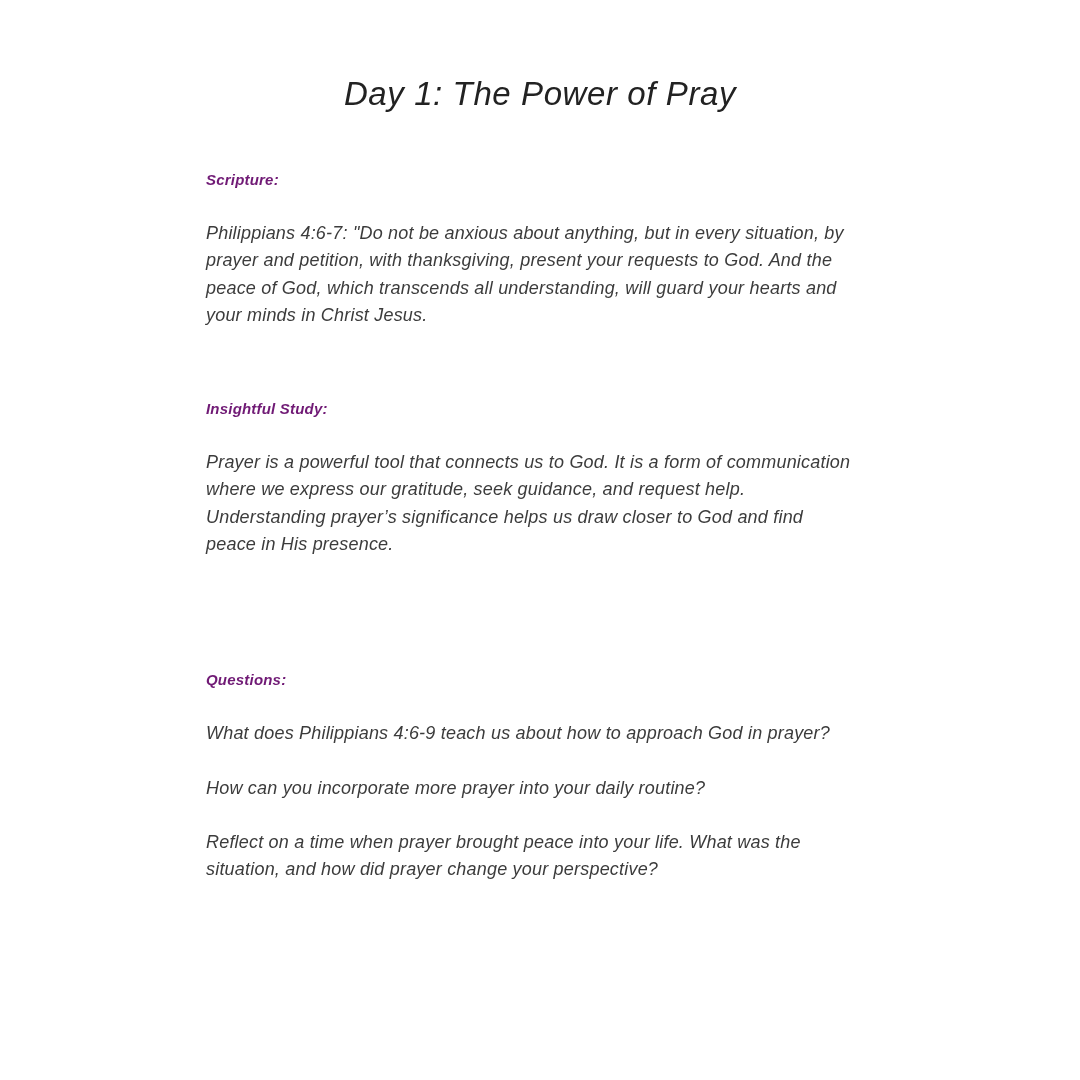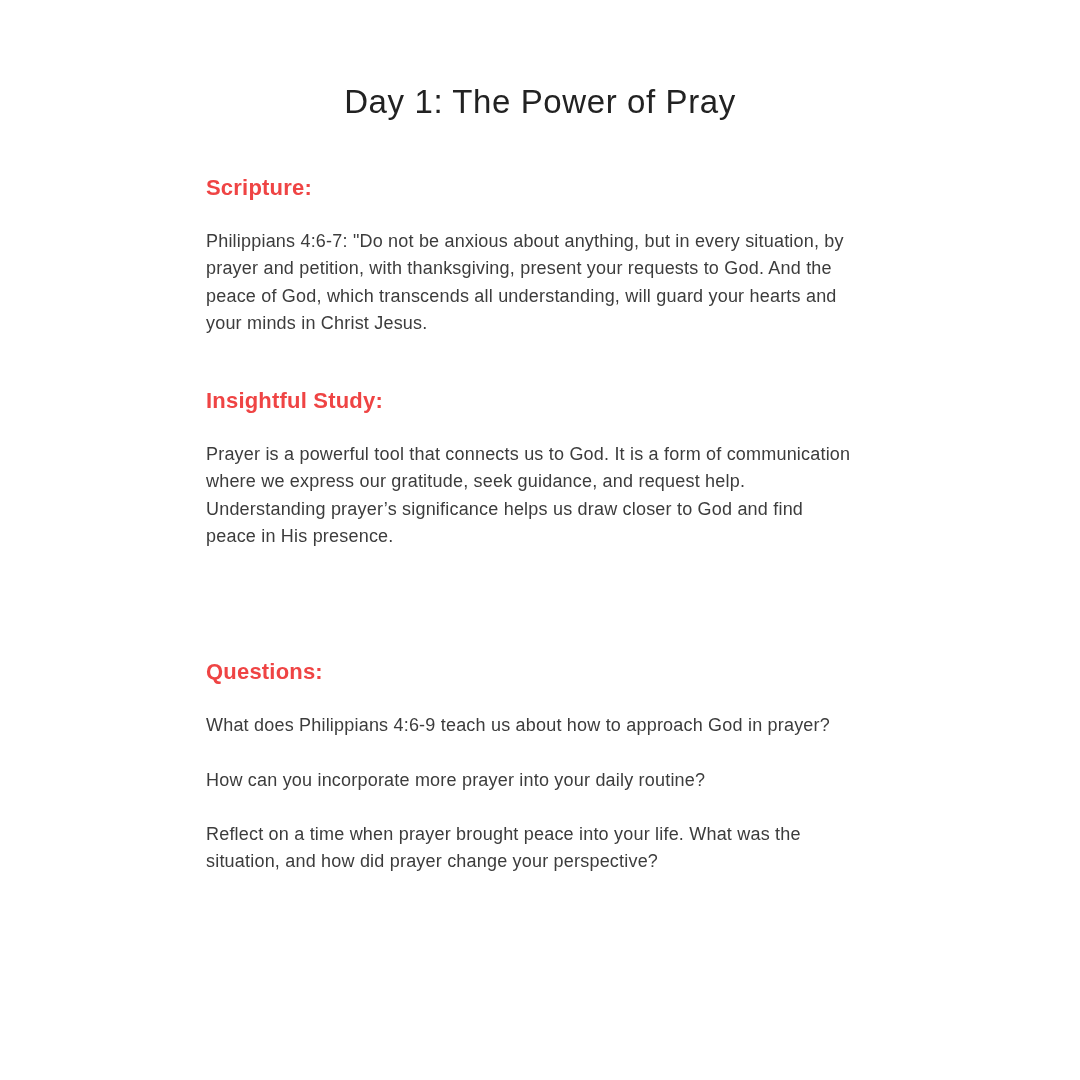--- a/index.html
+++ b/index.html
@@ -6,45 +6,46 @@
     margin: 0;
     padding: 0;
     background: #ffffff;
   }
   .page {
     position: relative;
     width: 1080px;
     height: 1080px;
     background: #ffffff;
     box-sizing: border-box;
-    padding: 8px 206px;
+    padding: 0 206px;
     overflow: hidden;
     font-family: "Liberation Sans", "DejaVu Sans", sans-serif;
+    font-style: italic;
   }
   .doc-title {
     margin: 0;
     padding-top: 74px;
     text-align: center;
     font-size: 33px;
     line-height: 40px;
     font-weight: 300;
     letter-spacing: 0.6px;
     color: #222222;
   }
   .doc-section { margin: 0; }
   .section-heading {
     margin: 0;
-    font-size: 22px;
+    font-size: 15px;
     line-height: 27px;
     font-weight: 700;
     letter-spacing: 0.2px;
-    color: #ef4444;
+    color: #701a75;
   }
   .section-scripture .section-heading { margin-top: 52px; }
-  .section-study .section-heading    { margin-top: 50px; }
+  .section-study .section-heading    { margin-top: 66px; }
   .section-questions .section-heading{ margin-top: 108px; }
   .body-para {
     margin: 27px 0 0 0;
     max-width: 645px;
     font-size: 18px;
     line-height: 27.3px;
     font-weight: 400;
     letter-spacing: 0.2px;
     color: #3c3c3c;
   }

